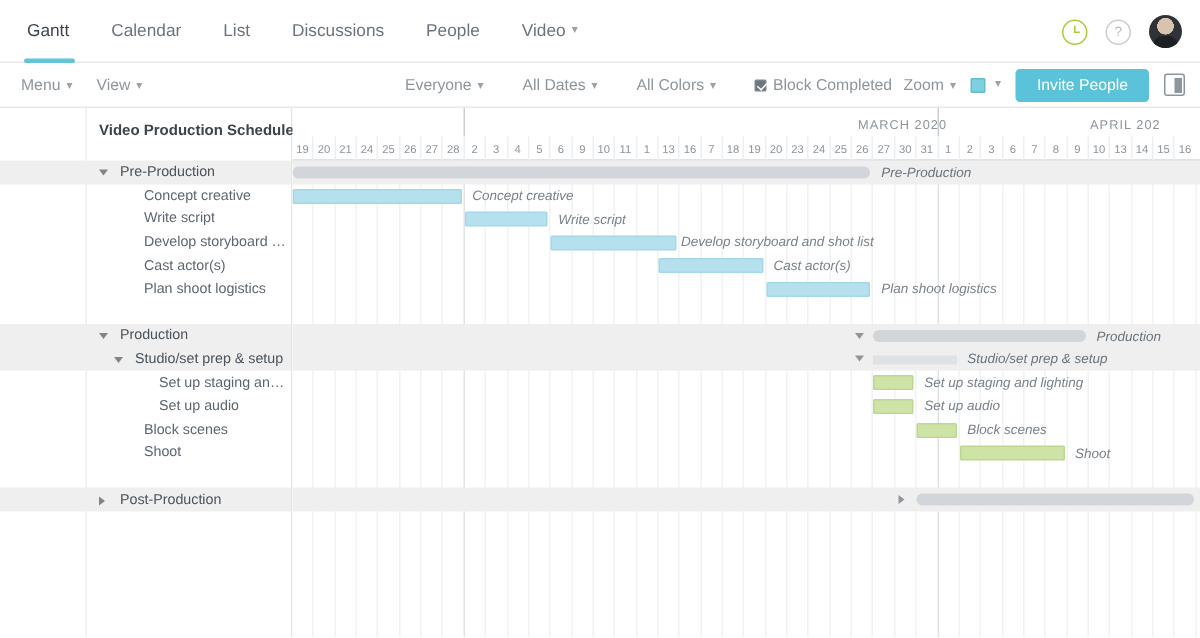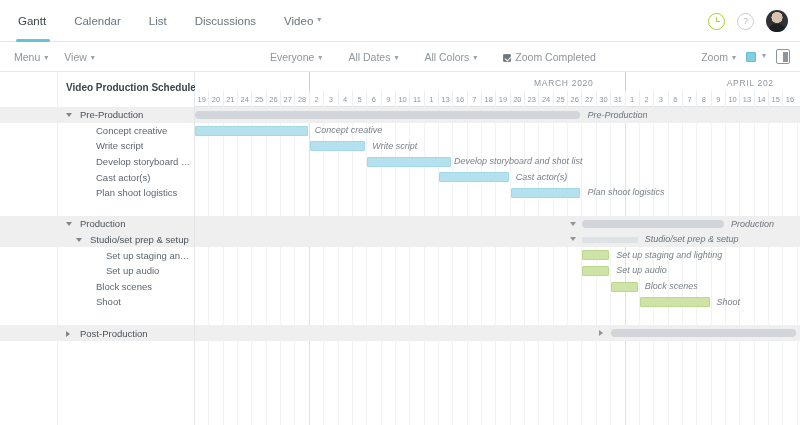--- a/index.html
+++ b/index.html
@@ -200,46 +200,50 @@
         <div class="navtab">
           <span>Calendar</span>
         </div>
         <div class="navtab">
           <span>List</span>
         </div>
         <div class="navtab">
           <span>Discussions</span>
         </div>
         <div class="navtab">
+          <span>People</span>
+        </div>
+        <div class="navtab">
           <span>Video</span>
           <span class="caret">▾</span>
         </div>
       </div>
     <div class="nav-right">
       <div class="circ-icon clock"></div>
       <div class="circ-icon">?</div>
       <div class="avatar"></div>
     </div>
   </div>
 
   <div class="toolbar">
     <div class="tb-left">
       <span class="tb-item"><span>Menu</span><span class="caret">▾</span></span>
       <span class="tb-item"><span>View</span><span class="caret">▾</span></span>
     </div>
     <div class="tb-center">
       <span class="tb-item"><span>Everyone</span><span class="caret">▾</span></span>
       <span class="tb-item"><span>All Dates</span><span class="caret">▾</span></span>
       <span class="tb-item"><span>All Colors</span><span class="caret">▾</span></span>
-      <span class="tb-item"><span class="chk"></span><span>Zoom Completed</span></span>
+      <span class="tb-item"><span class="chk"></span><span>Block Completed</span></span>
     </div>
     <div class="tb-right">
       <span class="tb-item"><span>Zoom</span><span class="caret">▾</span></span>
       <span class="zoom-sq"></span>
       <span class="caret" style="margin-left:-4px">▾</span>
+      <button class="btn-invite">Invite People</button>
       <span class="panel-icon"></span>
     </div>
   </div>
 
   <div class="main">
 
     <div class="sidebar">
       <div class="spacer-col"></div>
       <div style="position:absolute;left:66px;top:10px;" class="sb-label title">Video Production Schedule</div>
       <div class="sb-rows" id="sbrows">
@@ -292,21 +296,21 @@
             <div class="tri collapsed" style="left: 66px; top: 5.5px;"></div>
             <span class="sb-label grouplbl" style="margin-left: 80px; max-width: 111px;">Post-Production</span>
           </div>
         </div>
     </div>
 
     <div class="chartpane">
       <div class="datehead">
         <div class="monthrow" id="monthrow">
             <div class="month-sep" style="left: 113.8px;"></div>
-            <div class="month-label" style="left: 339px;">MARCH 2020</div>
+            <div class="month-label" style="left: 377px;">MARCH 2020</div>
             <div class="month-sep" style="left: 429.5px;"></div>
             <div class="month-label" style="left: 531.7px;">APRIL 202</div>
           </div>
         <div class="dayrow" id="dayrow">
             <div class="daycell" style="left: -1px; width: 14.35px;">19</div>
             <div class="daycell" style="left: 13.35px; width: 14.35px;">20</div>
             <div class="daycell" style="left: 27.7px; width: 14.35px;">21</div>
             <div class="daycell" style="left: 42.05px; width: 14.35px;">24</div>
             <div class="daycell" style="left: 56.4px; width: 14.35px;">25</div>
             <div class="daycell" style="left: 70.75px; width: 14.35px;">26</div>

